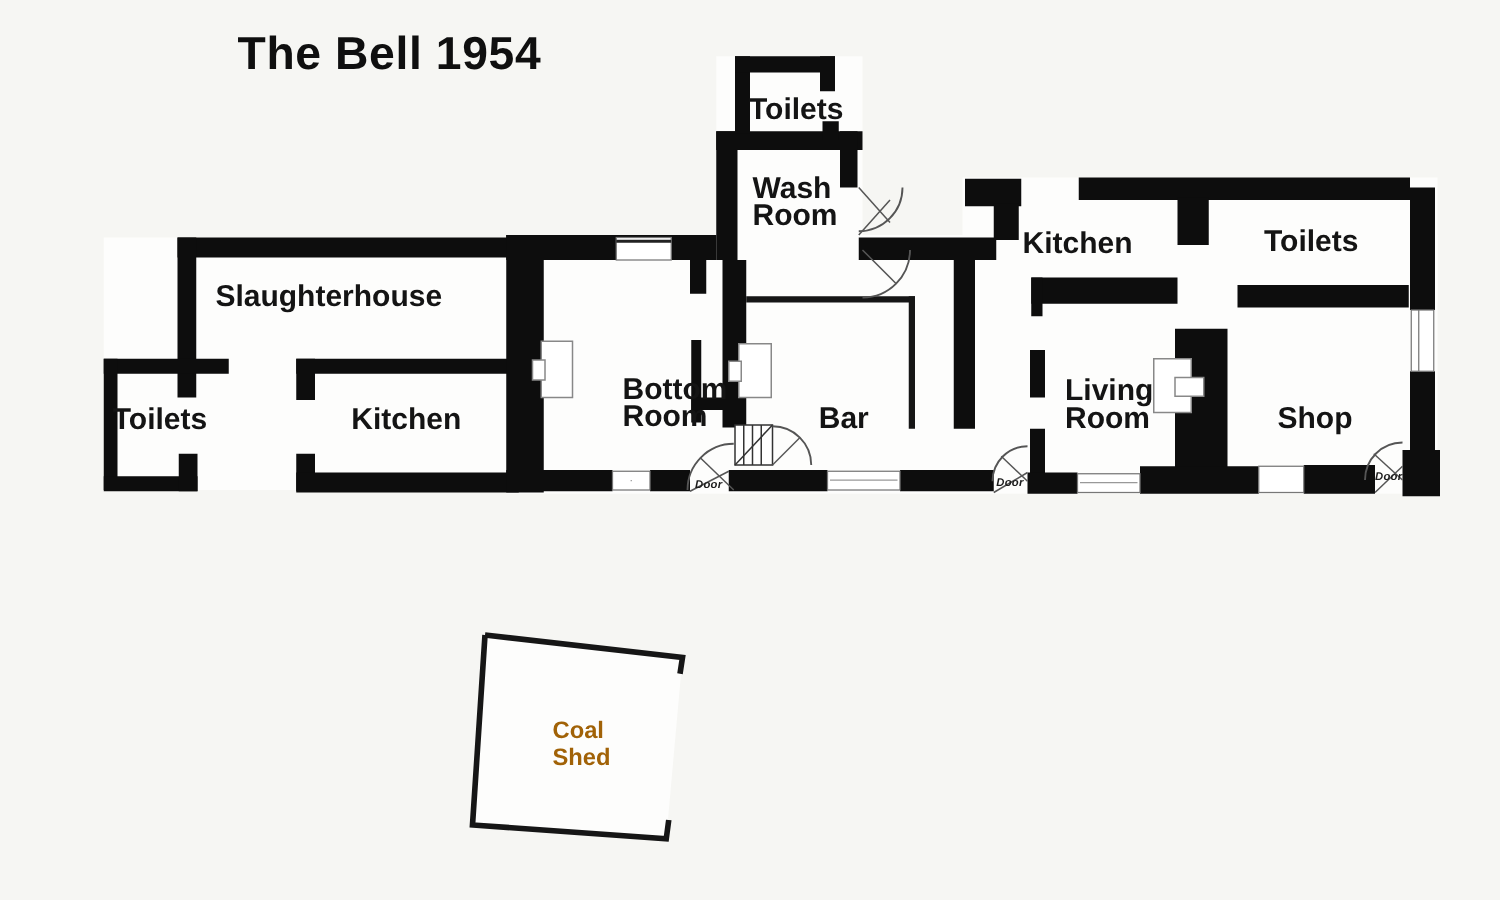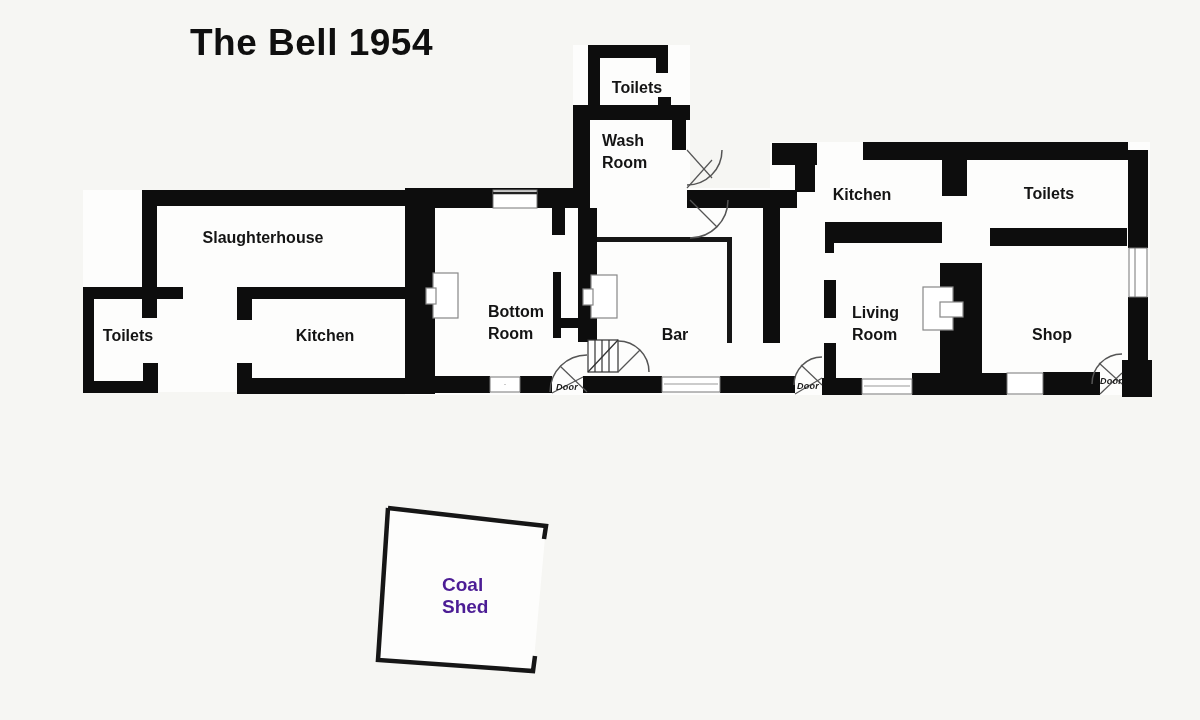--- a/index.html
+++ b/index.html
@@ -23,31 +23,31 @@
   .arc{fill:none;stroke:var(--arc);stroke-width:1.5;}
   .leaf{stroke:var(--arc);stroke-width:1.2;}
   .stair{stroke:#333;stroke-width:1.2;fill:none;}
   .shed{fill:none;stroke:#161616;stroke-width:4.5;stroke-linejoin:miter;}
   .thin{fill:#161616;}
   .title{
     position:absolute;left:190px;top:22px;
     font-size:37px;font-weight:700;color:#0f0f0f;letter-spacing:.5px;
   }
   .room-label{
-    position:absolute;font-weight:600;font-size:16px;line-height:22px;
+    position:absolute;font-weight:600;font-size:24px;line-height:22px;
     color:#141414;white-space:pre-line;
   }
   .centered{transform:translate(-50%,-50%);text-align:center;}
   .door-label{
     position:absolute;font-style:italic;font-size:9px;font-weight:600;
     color:#1c1c1c;transform:translate(-50%,-50%);letter-spacing:.2px;
   }
   .coal-label{
     position:absolute;font-weight:700;font-size:19px;line-height:22px;
-    color:#4c1d95;white-space:pre-line;
+    color:#a16207;white-space:pre-line;
   }
 </style>
 </head>
 <body>
 
 <div class="canvas">
 
   <svg class="plan-svg" width="1200" height="720" viewBox="0 0 1200 720">
 
     <g>
@@ -184,23 +184,23 @@
       <path class="shed" d="M 388,508 L 378,660 L 533,671 L 535,656"></path>
     </g>
   </svg>
 
   <div class="title">The Bell 1954</div>
 
   <div class="room-label centered" style="left:263px;top:238px">Slaughterhouse</div>
   <div class="room-label centered" style="left:128px;top:336px">Toilets</div>
   <div class="room-label centered" style="left:325px;top:336px">Kitchen</div>
   <div class="room-label centered" style="left:637px;top:88px">Toilets</div>
-  <div class="room-label" style="left:602px;top:130px">Wash
+  <div class="room-label" style="left:602px;top:140px">Wash
 Room</div>
-  <div class="room-label" style="left:488px;top:301px">Bottom
+  <div class="room-label" style="left:498px;top:301px">Bottom
 Room</div>
   <div class="room-label centered" style="left:675px;top:335px">Bar</div>
   <div class="room-label centered" style="left:862px;top:195px">Kitchen</div>
   <div class="room-label centered" style="left:1049px;top:194px">Toilets</div>
   <div class="room-label" style="left:852px;top:302px">Living
 Room</div>
   <div class="room-label centered" style="left:1052px;top:335px">Shop</div>
   <div class="coal-label" style="left:442px;top:574px">Coal
 Shed</div>
 

